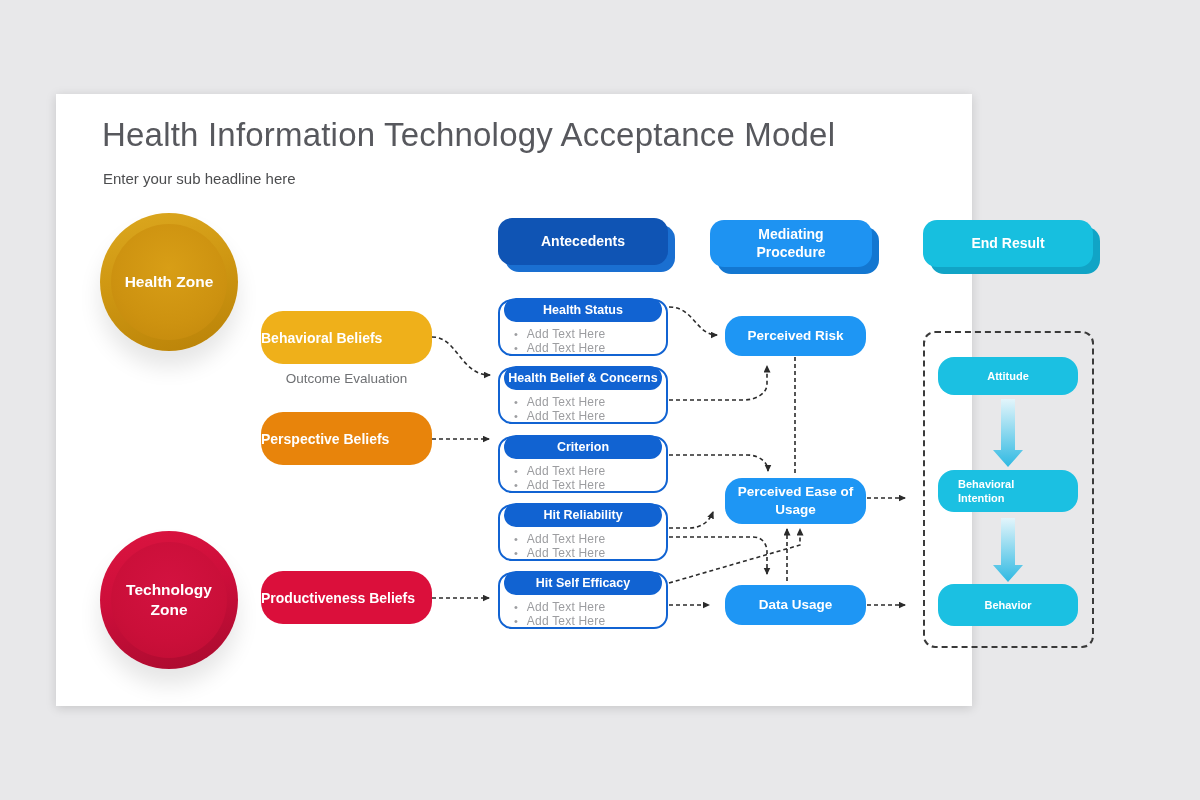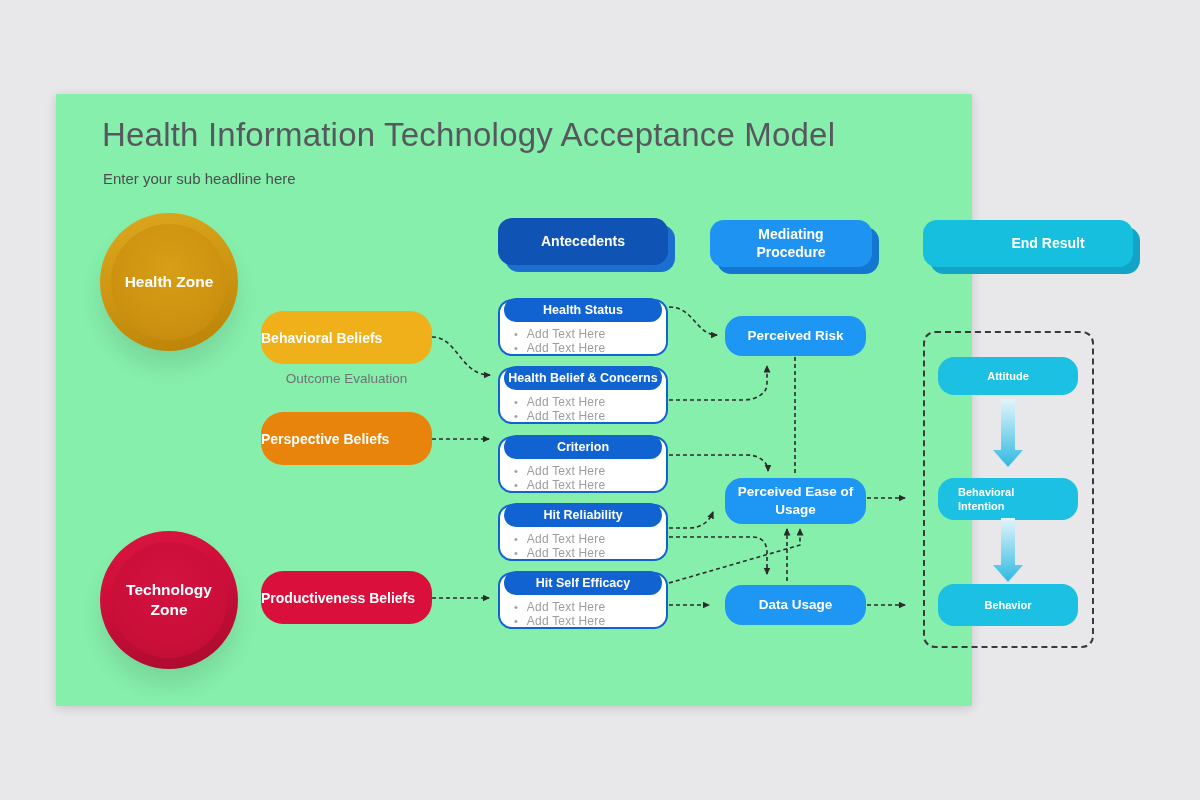--- a/index.html
+++ b/index.html
@@ -4,21 +4,21 @@
 <style>
   html,body{margin:0;padding:0;}
   body{
     width:1200px;height:800px;
     background:#e8e8ea;
     font-family:"Liberation Sans", sans-serif;
     position:relative;overflow:hidden;
   }
   .slide{
     position:absolute;left:56px;top:94px;width:916px;height:612px;
-    background:#86efac;box-shadow:0 2px 10px rgba(0,0,0,0.15);
+    background:#ffffff;box-shadow:0 2px 10px rgba(0,0,0,0.15);
   }
   .title{
     position:absolute;left:46px;top:22px;margin:0;
     font-size:33px;font-weight:400;color:#57585d;letter-spacing:.2px;
   }
   .subtitle{
     position:absolute;left:47px;top:76px;margin:0;
     font-size:15px;color:#4c4d4f;
   }
   
@@ -49,21 +49,21 @@
     font-size:13.5px;color:#6f7174;
   }
   
   .colhead{
     position:absolute;height:47px;border-radius:14px;
     display:flex;align-items:center;justify-content:center;text-align:center;
     color:#fff;font-weight:bold;font-size:14px;line-height:1.25;
   }
   .head-antecedents{left:442px;top:124px;width:170px;background:#0f54b4;box-shadow:7px 7px 0 0 #1a6fd1;}
   .head-mediating{left:654px;top:126px;width:162px;background:#1e93f2;box-shadow:7px 7px 0 0 #1377d1;padding:0 46px;box-sizing:border-box;}
-  .head-endresult{left:867px;top:126px;width:170px;background:#17bfdf;box-shadow:7px 7px 0 0 #11a4c6;padding-left:40px;}
+  .head-endresult{left:867px;top:126px;width:170px;background:#17bfdf;box-shadow:7px 7px 0 0 #11a4c6;}
   
   .card{
     position:absolute;left:442px;width:170px;height:57px;background:#fff;
     border:2px solid #1163d2;border-radius:14px;box-sizing:border-box;
   }
   .card-head{
     position:absolute;top:-3px;left:4px;right:4px;height:24px;border-radius:12px;
     background:#1163d2;color:#fff;font-weight:bold;font-size:12.5px;
     display:flex;align-items:center;justify-content:center;
   }
@@ -85,21 +85,21 @@
   .end-panel{
     position:absolute;left:867px;top:237px;width:171px;height:317px;
     border:2px dashed #3a3a3a;border-radius:12px;box-sizing:border-box;
   }
   .end-box{
     position:absolute;left:882px;width:140px;border-radius:16px;background:#1bc0e2;
     display:flex;align-items:center;justify-content:center;text-align:left;
     color:#fff;font-weight:600;font-size:11px;line-height:1.3;padding:0 20px;box-sizing:border-box;
   }
   .end-0{top:263px;height:38px;}
-  .end-1{top:376px;height:42px;margin-top:8px;}
+  .end-1{top:376px;height:42px;}
   .end-2{top:490px;height:42px;}
   .flow-arrow{position:absolute;left:934px;}
   .connectors{position:absolute;left:0;top:0;pointer-events:none;}
 </style>
 </head>
 <body>
 
 <div class="slide">
 
   <h1 class="title">Health Information Technology Acceptance Model</h1>

